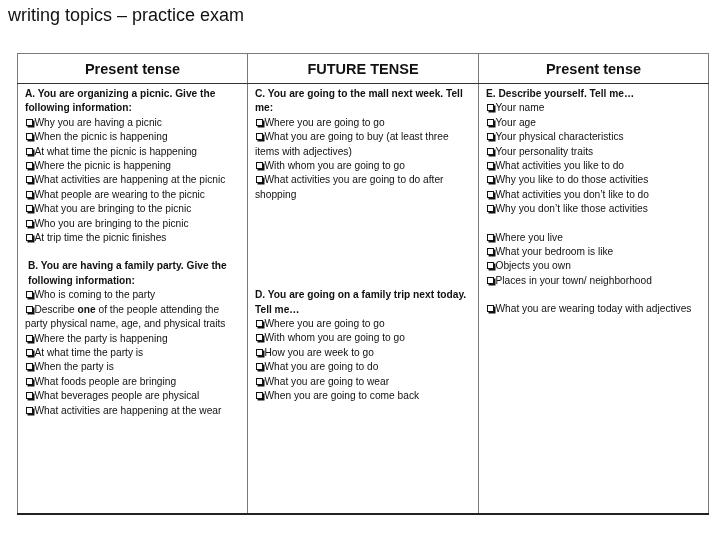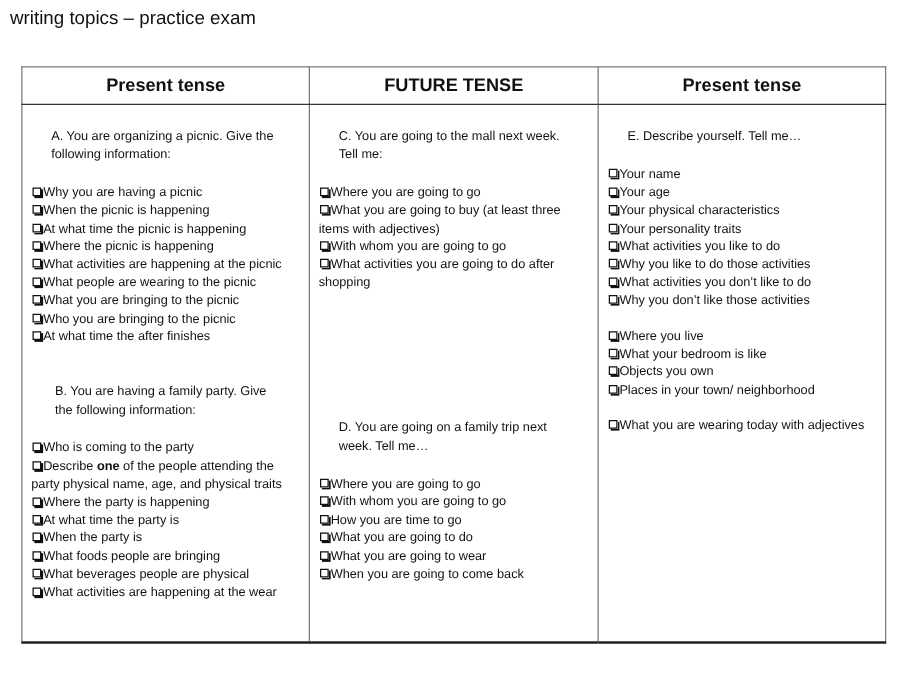--- a/index.html
+++ b/index.html
@@ -12,21 +12,21 @@
       height: 540px;
       position: relative;
       overflow: hidden;
       font-family: "Liberation Sans", "DejaVu Sans", sans-serif;
       color: #111;
     }
     .page-title {
       position: absolute;
       left: 8px;
       top: 4px;
-      font-size: 15px;
+      font-size: 18px;
       line-height: 22px;
       color: #111;
     }
     .sheet {
       position: absolute;
       left: 17px;
       top: 53px;
       width: 691px;
       height: 462px;
       border-collapse: collapse;
@@ -53,22 +53,22 @@
       line-height: 14.4px;
       color: #111;
     }
     .sheet tbody tr td {
       border-bottom: 2px solid #222;
     }
     .col1 { width: 230px; }
     .col2 { width: 231px; }
     .col3 { width: 230px; }
     .section-head {
-      font-weight: normal;
-      margin: 16px;
+      font-weight: bold;
+      margin: 0;
     }
     .section-head.indent { padding-left: 3px; }
     .item {
       margin: 0;
     }
     .box {
       display: inline-block;
       width: 7px;
       height: 7px;
       border: 1px solid #111;
@@ -107,21 +107,21 @@
         <div>
           <p class="section-head">A. You are organizing a picnic. Give the following information:</p>
           <p class="item"><span class="box"></span><span>Why you are having a picnic</span></p>
           <p class="item"><span class="box"></span><span>When the picnic is happening</span></p>
           <p class="item"><span class="box"></span><span>At what time the picnic is happening</span></p>
           <p class="item"><span class="box"></span><span>Where the picnic is happening</span></p>
           <p class="item"><span class="box"></span><span>What activities are happening at the picnic</span></p>
           <p class="item"><span class="box"></span><span>What people are wearing to the picnic</span></p>
           <p class="item"><span class="box"></span><span>What you are bringing to the picnic</span></p>
           <p class="item"><span class="box"></span><span>Who you are bringing to the picnic</span></p>
-          <p class="item"><span class="box"></span><span>At what time the after finishes</span></p>
+          <p class="item"><span class="box"></span><span>At trip time the picnic finishes</span></p>
         </div>
         <div class="gap"></div>
         <div>
           <p class="section-head indent">B. You are having a family party. Give the following information:</p>
           <p class="item"><span class="box"></span><span>Who is coming to the party</span></p>
           <p class="item"><span class="box"></span><span>Describe </span><span class="em">one</span><span> of the people attending  the party physical name, age, and physical traits</span></p>
           <p class="item"><span class="box"></span><span>Where the party is happening</span></p>
           <p class="item"><span class="box"></span><span>At what time the party is</span></p>
           <p class="item"><span class="box"></span><span>When the party is</span></p>
           <p class="item"><span class="box"></span><span>What foods people are bringing</span></p>
@@ -133,24 +133,24 @@
       <td>
         <div>
           <p class="section-head">C. You are going to the mall next week. Tell me:</p>
           <p class="item"><span class="box"></span><span>Where you are going to go</span></p>
           <p class="item"><span class="box"></span><span>What you are going to buy (at least three items with adjectives)</span></p>
           <p class="item"><span class="box"></span><span>With whom you are going to go</span></p>
           <p class="item"><span class="box"></span><span>What activities you are going to do after shopping</span></p>
         </div>
         <div class="gap-big"></div>
         <div>
-          <p class="section-head">D. You are going on a family trip next week. Tell me…</p>
+          <p class="section-head">D. You are going on a family trip next today. Tell me…</p>
           <p class="item"><span class="box"></span><span>Where you are going to go</span></p>
           <p class="item"><span class="box"></span><span>With whom you are going to go</span></p>
-          <p class="item"><span class="box"></span><span>How you are time to go</span></p>
+          <p class="item"><span class="box"></span><span>How you are week to go</span></p>
           <p class="item"><span class="box"></span><span>What you are going to do</span></p>
           <p class="item"><span class="box"></span><span>What you are going to wear</span></p>
           <p class="item"><span class="box"></span><span>When you are going to come back</span></p>
         </div>
       </td>
 
       <td>
         <div>
           <p class="section-head">E. Describe yourself. Tell me…</p>
           <p class="item"><span class="box"></span><span>Your name</span></p>

